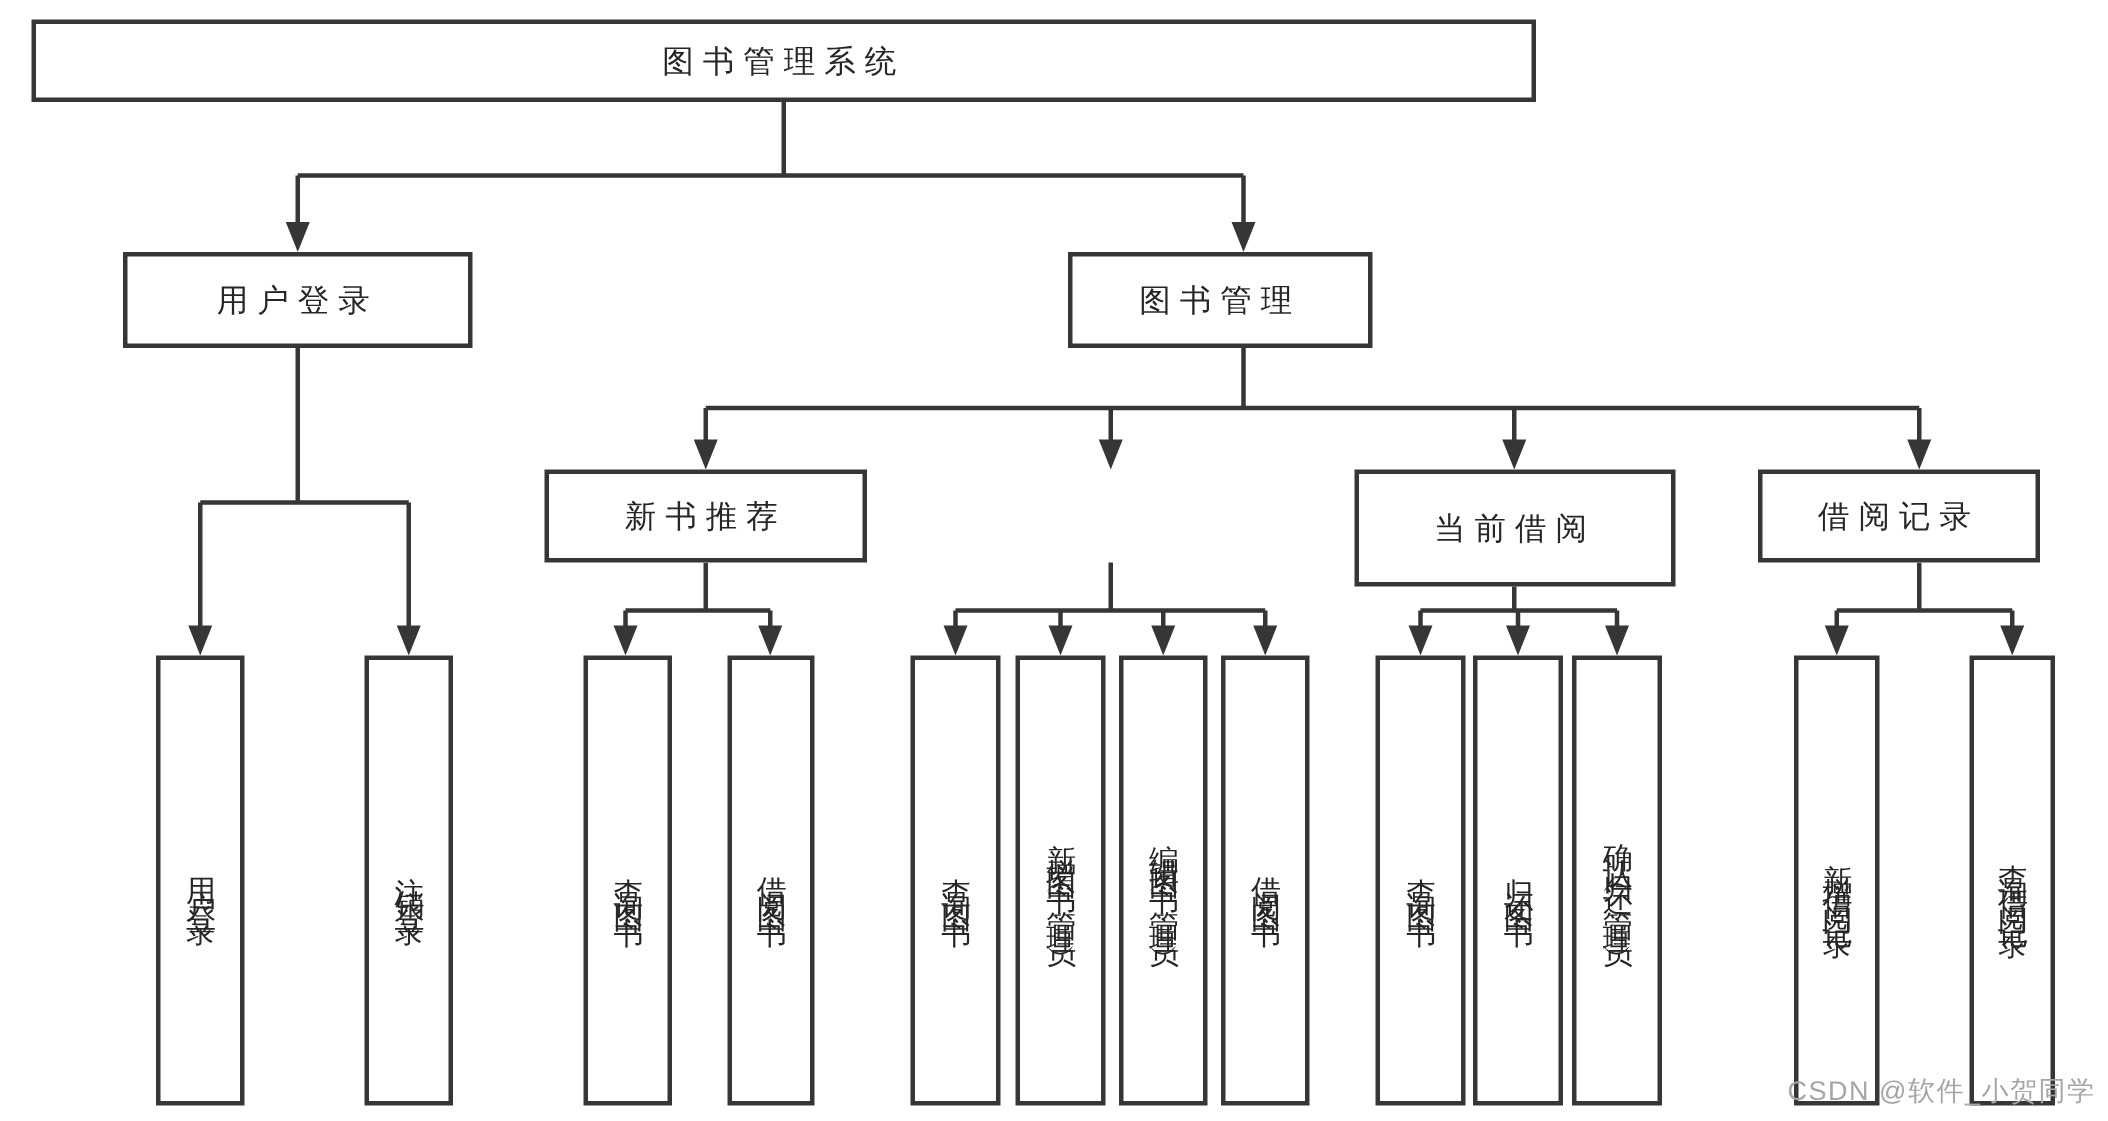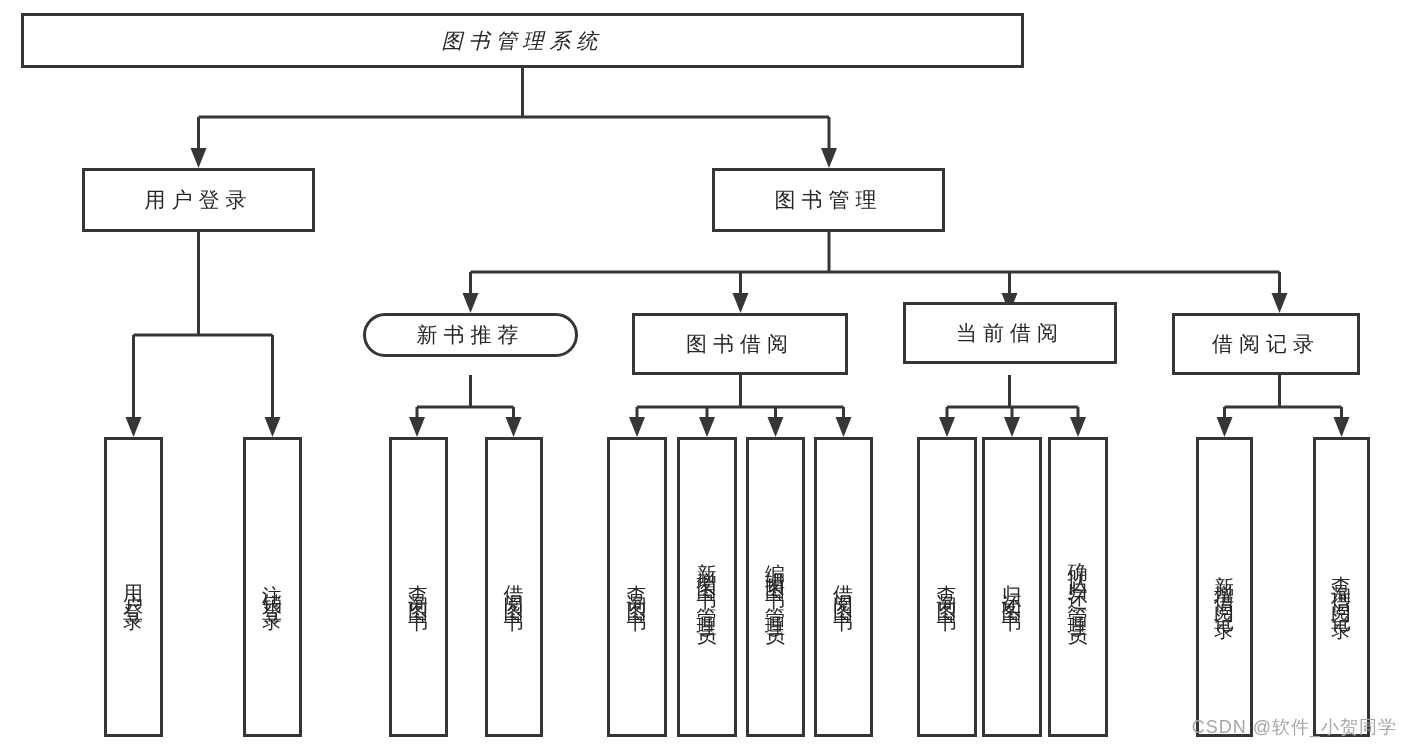--- a/index.html
+++ b/index.html
@@ -91,28 +91,27 @@
     <path d="M1009.5 375 V407 M947 407 H1078 M947 407 V418 M1012 407 V418 M1078 407 V418"></path>
     <polygon points="939,417 955,417 947,437"></polygon>
     <polygon points="1004,417 1020,417 1012,437"></polygon>
     <polygon points="1070,417 1086,417 1078,437"></polygon>
 
     <path d="M1279.5 375 V407 M1224.5 407 H1341.5 M1224.5 407 V418 M1341.5 407 V418"></path>
     <polygon points="1216.5,417 1232.5,417 1224.5,437"></polygon>
     <polygon points="1333.5,417 1349.5,417 1341.5,437"></polygon>
   </svg>
 
-  <div class="box hbox" style="left:21px;top:13px;width:1003px;height:55px;font-style:italic;">图书管理系统</div>
+  <div class="box hbox" style="left:21px;top:13px;width:1003px;height:55px;">图书管理系统</div>
 
   <div class="box hbox" style="left:82px;top:168px;width:233px;height:64px;">用户登录</div>
-  <div class="box hbox" style="left:712px;top:168px;width:233px;height:64px;">图书管理</div>
+  <div class="box hbox" style="left:712px;top:168px;width:203px;height:64px;">图书管理</div>
 
-  <div class="box hbox" style="left:363px;top:313px;width:215px;height:44px;border-radius:22px;">新书推荐</div>
-  <div class="box hbox" style="left:632px;top:313px;width:216px;height:62px;">图书借阅</div>
-  <div class="box hbox" style="left:903px;top:302px;width:214px;height:62px;">当前借阅</div>
+  <div class="box hbox" style="left:363px;top:313px;width:215px;height:62px;">新书推荐</div>
+  <div class="box hbox" style="left:903px;top:313px;width:214px;height:78px;">当前借阅</div>
   <div class="box hbox" style="left:1172px;top:313px;width:188px;height:62px;">借阅记录</div>
 
   <div class="box vbox" style="left:104px;top:437px;width:59px;height:300px;">用户登录</div>
   <div class="box vbox" style="left:243px;top:437px;width:59px;height:300px;">注销登录</div>
 
   <div class="box vbox" style="left:389px;top:437px;width:59px;height:300px;">查询图书</div>
   <div class="box vbox" style="left:485px;top:437px;width:58px;height:300px;">借阅图书</div>
 
   <div class="box vbox" style="left:607px;top:437px;width:60px;height:300px;">查询图书</div>
   <div class="box vbox" style="left:677px;top:437px;width:60px;height:300px;">新增图书（管理员）</div>

